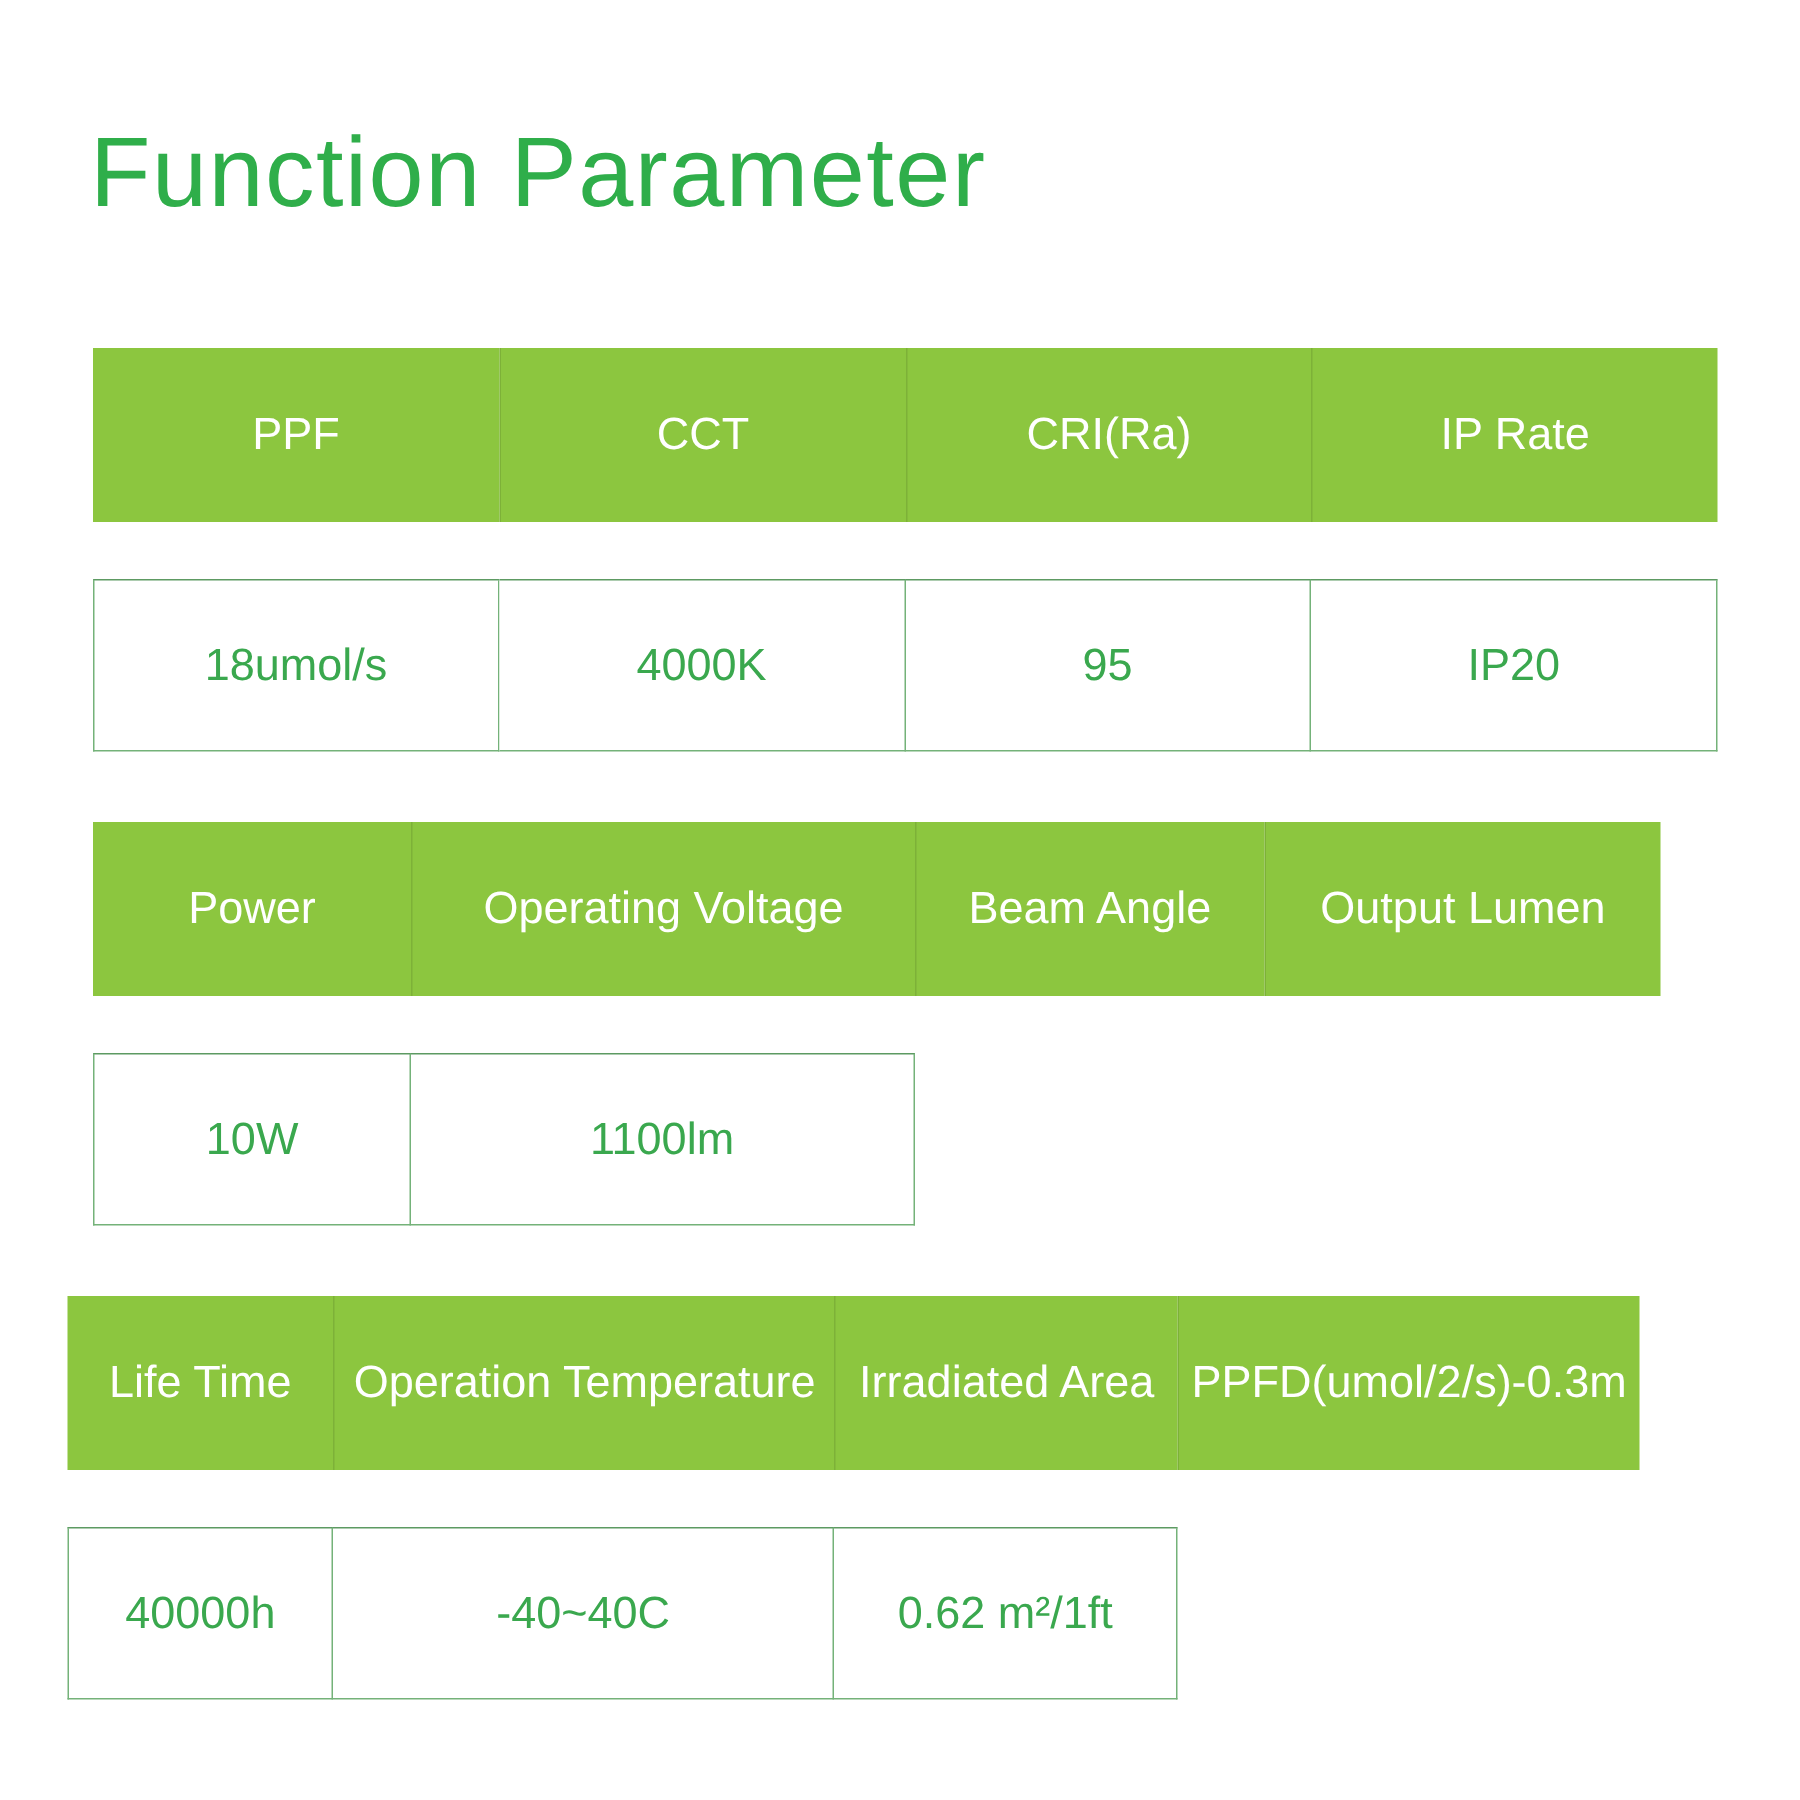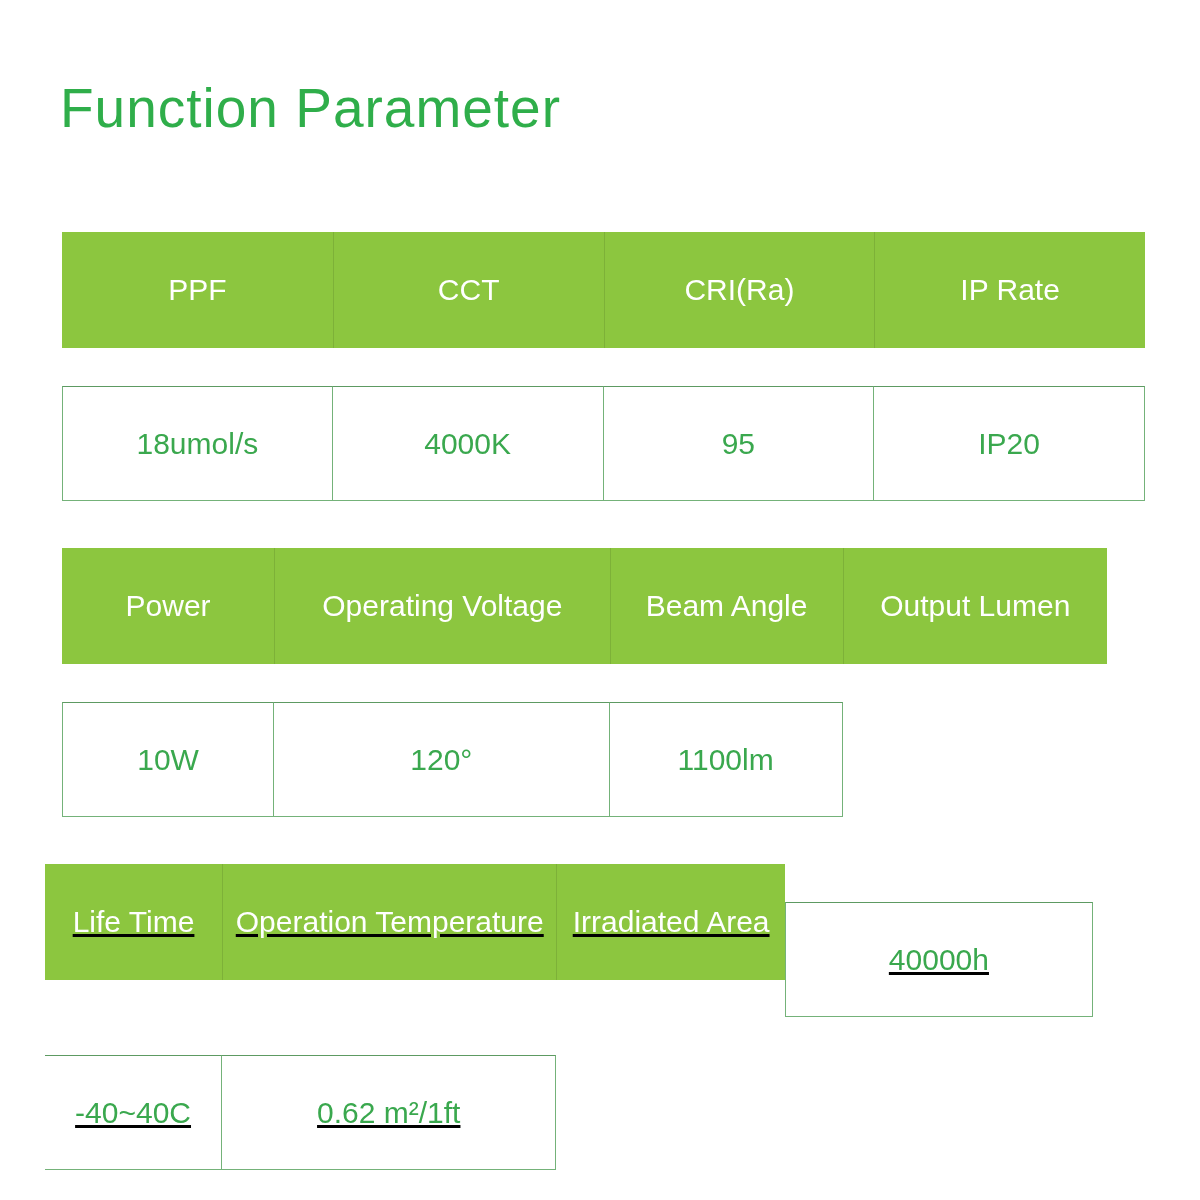--- a/index.html
+++ b/index.html
@@ -14,21 +14,21 @@
   html, body {
     width: 1200px; height: 1200px;
     background: #FFFFFF;
     font-family: "Liberation Sans", "DejaVu Sans", sans-serif;
     overflow: hidden;
     position: relative;
   }
   .page-title {
     position: absolute;
     left: 60px; top: 76px;
-    font-size: 55px;
+    font-size: 66px;
     font-weight: 300;
     color: var(--title-green);
     letter-spacing: 1px;
     white-space: nowrap;
   }
   .param-table {
     position: absolute;
     display: grid;
   }
   .param-table .th {
@@ -56,21 +56,21 @@
     text-align: center;
     border-right: 1px solid var(--border-green);
     border-bottom: 1px solid var(--border-green);
     border-top: 1px solid var(--border-dark);
     white-space: nowrap;
     margin-top: 38px;
   }
   .param-table .td.first { border-left: 1px solid var(--border-green); }
   #table-1 { left: 62px;  top: 232px; width: 1083px; grid-template-columns: 25% 25% 25% 25%; }
   #table-2 { left: 62px;  top: 548px; width: 1045px; grid-template-columns: 20.3% 32.1% 22.3% 25.3%; }
-  #table-3 { left: 45px;  top: 864px; width: 1048px; grid-template-columns: 16.9% 31.9% 21.8% 29.4%; text-decoration: underline; }
+  #table-3 { left: 45px;  top: 864px; width: 1048px; grid-template-columns: 16.9% 31.9% 21.8% 29.4%; }
 </style>
 </head>
 <body>
 
 <h1 class="page-title">Function Parameter</h1>
 
 <div class="param-table" id="table-1">
   <div class="th">PPF</div>
   <div class="th">CCT</div>
   <div class="th">CRI(Ra)</div>
@@ -80,24 +80,24 @@
   <div class="td">95</div>
   <div class="td">IP20</div>
 </div>
 
 <div class="param-table" id="table-2">
   <div class="th">Power</div>
   <div class="th">Operating Voltage</div>
   <div class="th">Beam Angle</div>
   <div class="th">Output Lumen</div>
   <div class="td first">10W</div>
-  <div class="td">120°</div>
   <div class="td">1100lm</div>
 </div>
 
 <div class="param-table" id="table-3">
   <div class="th">Life Time</div>
   <div class="th">Operation Temperature</div>
   <div class="th">Irradiated Area</div>
+  <div class="th">PPFD(umol/2/s)-0.3m</div>
   <div class="td first">40000h</div>
   <div class="td">-40~40C</div>
   <div class="td">0.62 m²/1ft</div>
 </div>
 
 </body></html>

